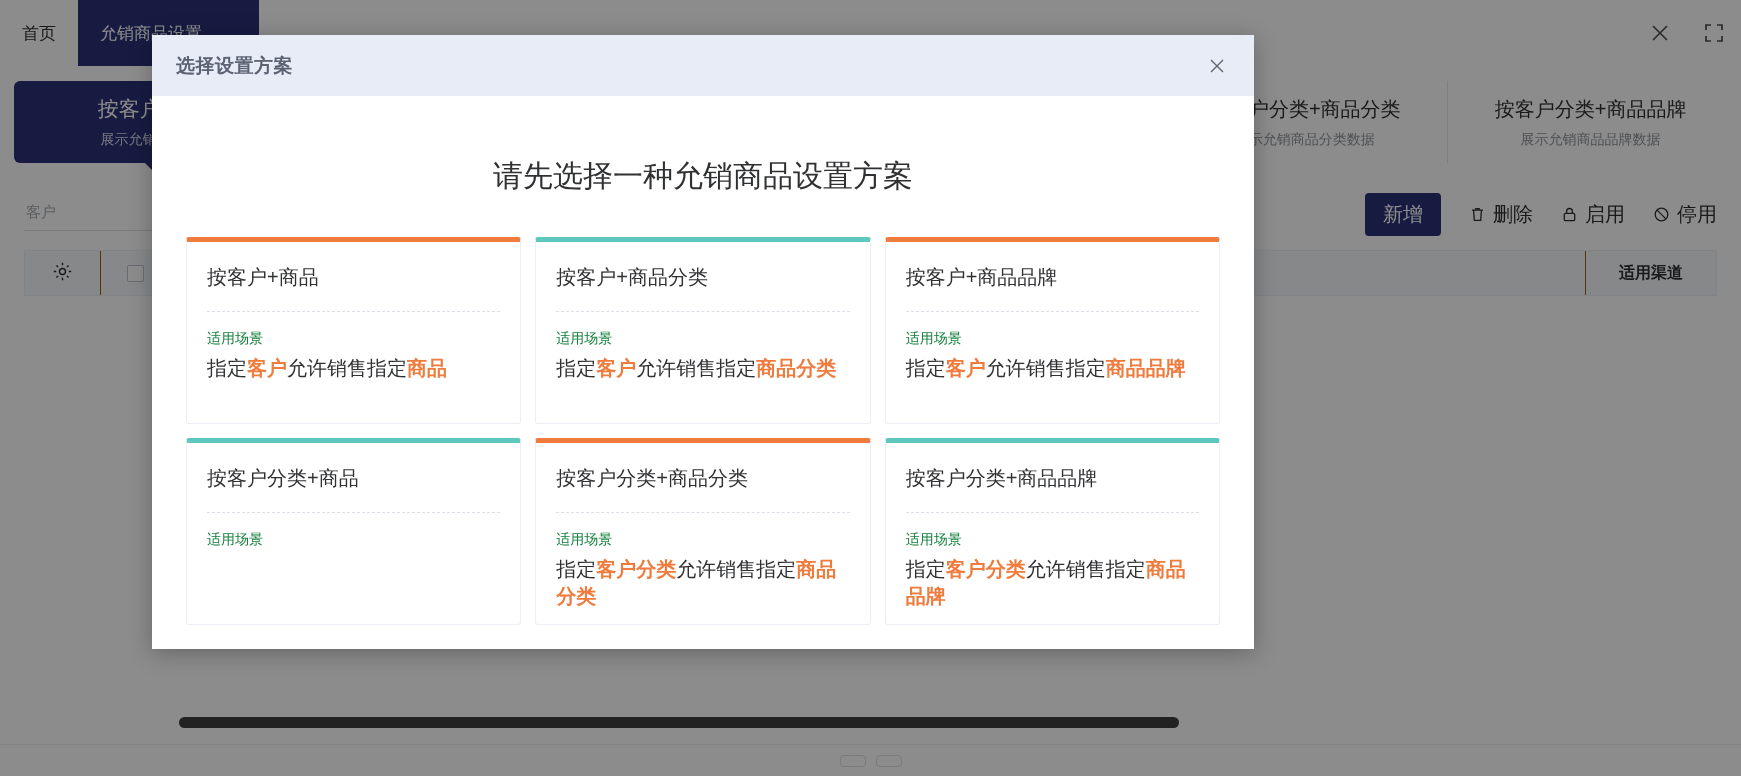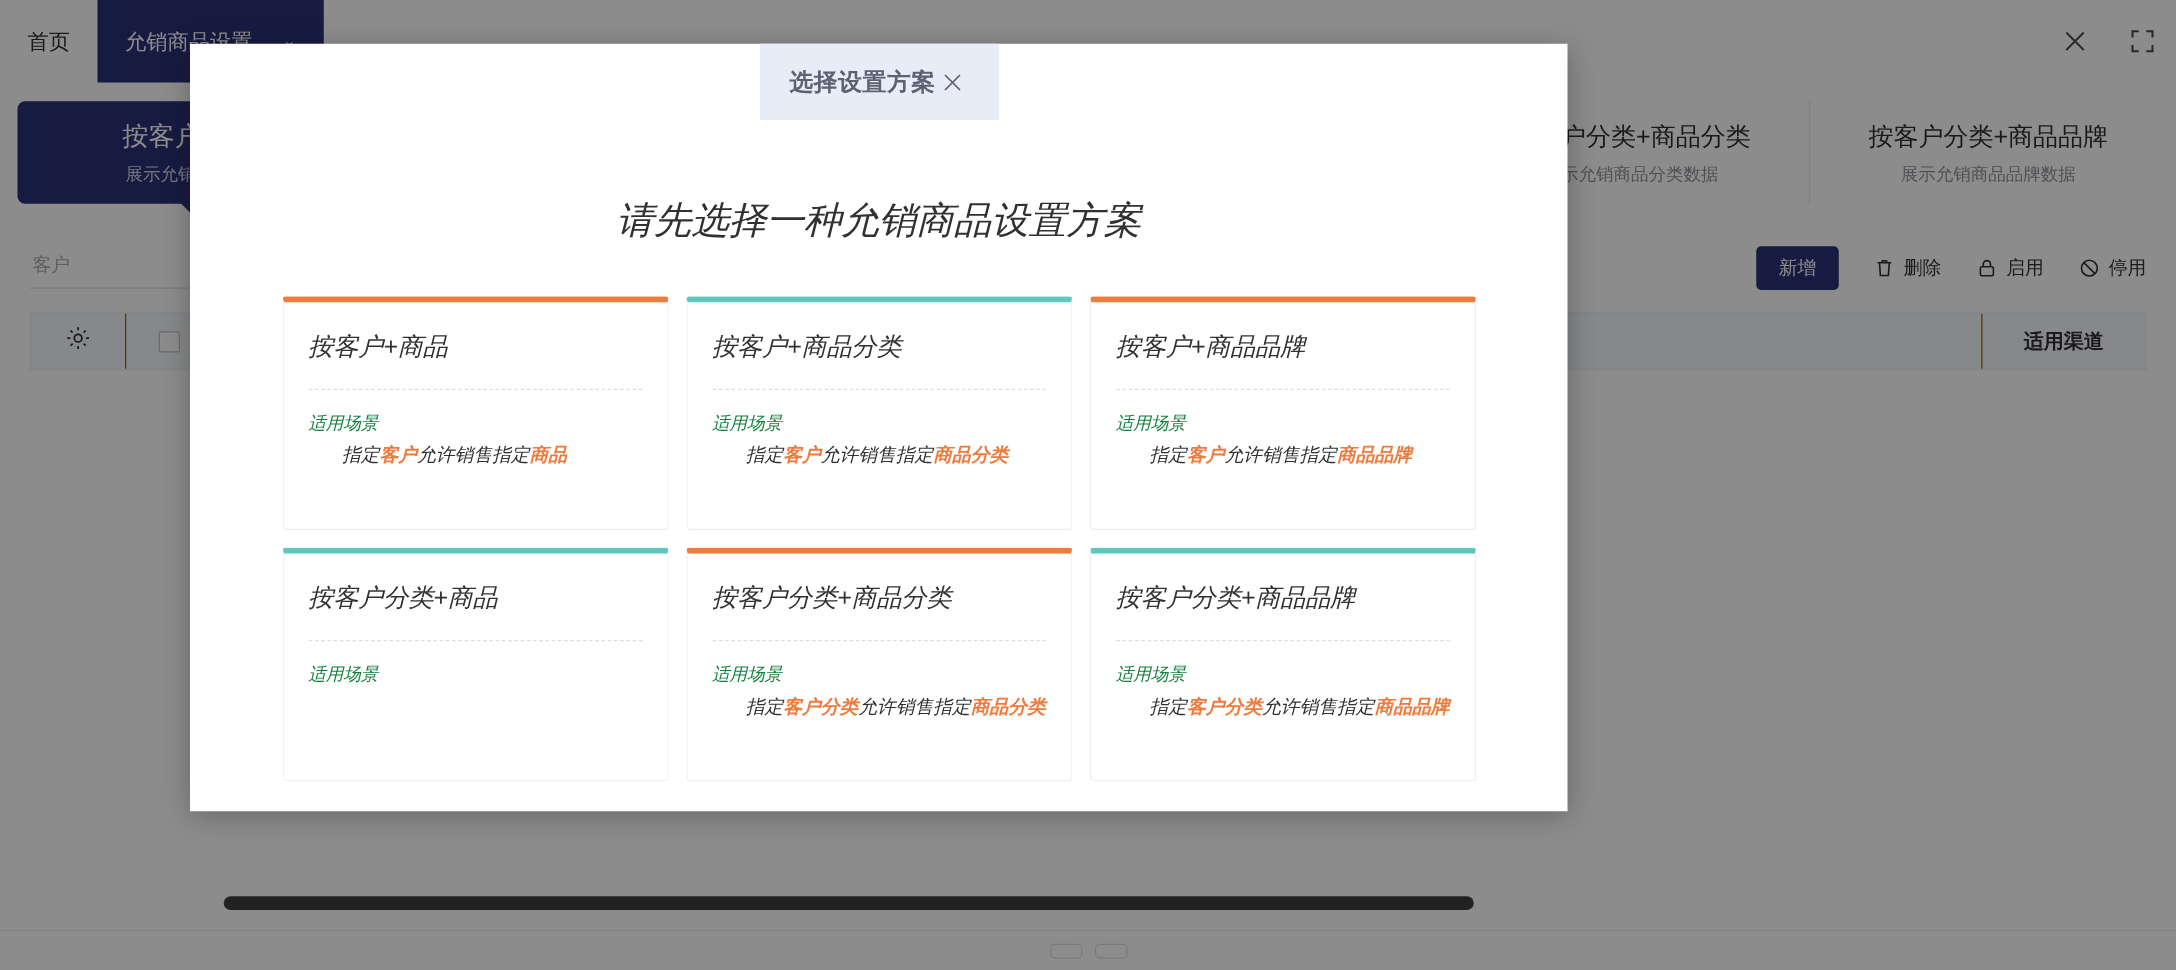--- a/index.html
+++ b/index.html
@@ -81,21 +81,21 @@
     position: absolute; left: 0; top: 186px; width: 1741px; height: 56px;
     display: flex; align-items: center; padding: 0 24px;
   }
   .searchbox {
     width: 215px; border-bottom: 1px solid #dcdfe6;
     font-size: 15px; color: #a8abb2; padding: 6px 2px 8px 2px;
   }
   .toolspacer { flex: 1; }
   .tbtn {
     display: flex; align-items: center; gap: 7px;
-    font-size: 15px; color: #303133; margin-left: 28px;
+    font-size: 20px; color: #303133; margin-left: 28px;
   }
   .tbtn.primary {
     background: #2b3277; color: #fff; border-radius: 4px;
     padding: 8px 18px; margin-left: 0;
   }
   .tbtn svg { display: block; }
 
   
   .thead {
     position: absolute; left: 24px; top: 250px; width: 1693px; height: 46px;
@@ -147,39 +147,39 @@
     position: absolute; inset: 0;
     background: rgba(0,0,0,0.45);
   }
 
   
   .modal {
     position: absolute; left: 152px; top: 35px;
     width: 1102px; height: 614px;
     background: #ffffff;
     box-shadow: 0 4px 22px rgba(0,0,0,.28);
-    display: flex; flex-direction: column; align-items: center;
+    display: flex; flex-direction: column;
   }
   .modal-header {
     height: 61px; background: #e8ecf7;
     display: flex; align-items: center; padding: 0 24px;
     flex: 0 0 61px;
   }
   .modal-title {
     font-size: 19px; font-weight: bold; color: #5d6273;
     letter-spacing: .5px;
   }
   .modal-header .sp { flex: 1; }
   .modal-close {
     width: 26px; height: 26px; display: flex; align-items: center; justify-content: center;
     color: #606266;
   }
   .modal-body {
     flex: 1 1 auto; padding: 0 34px;
-    display: flex; flex-direction: column; font-style: italic;
+    display: flex; flex-direction: column;
   }
   .modal-heading {
     text-align: center; font-size: 30px; color: #303133;
     margin-top: 60px; margin-bottom: 40px; font-weight: 400;
   }
   .card-grid {
     display: grid;
     grid-template-columns: repeat(3, 1fr);
     gap: 14px 14px;
   }
@@ -198,21 +198,21 @@
     padding-bottom: 20px;
   }
   .pcard-div {
     border-top: 1px dashed #dcdfe6;
     margin-bottom: 18px;
   }
   .pcard-scene {
     font-size: 14px; color: #15803d; margin-bottom: 7px;
   }
   .pcard-desc {
-    font-size: 15px; color: #303133; margin-left: 27px;
+    font-size: 20px; color: #303133;
   }
   .pcard-desc b { color: #ef7b3d; }
 </style>
 </head>
 <body>
 
 <div id="root">
 
   <div class="app">
 

